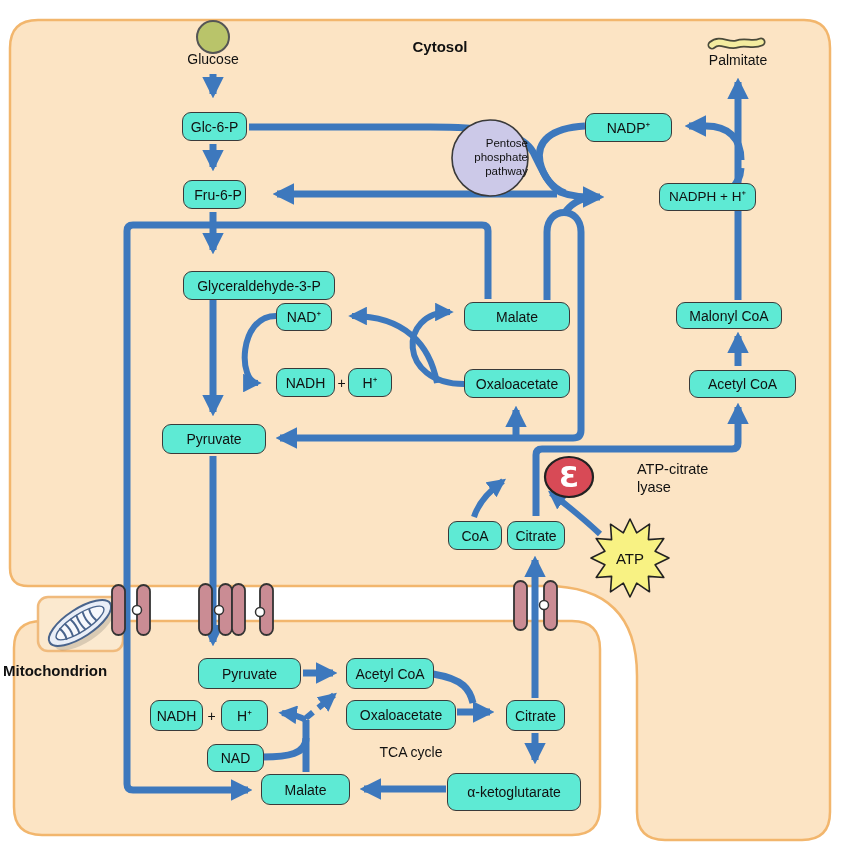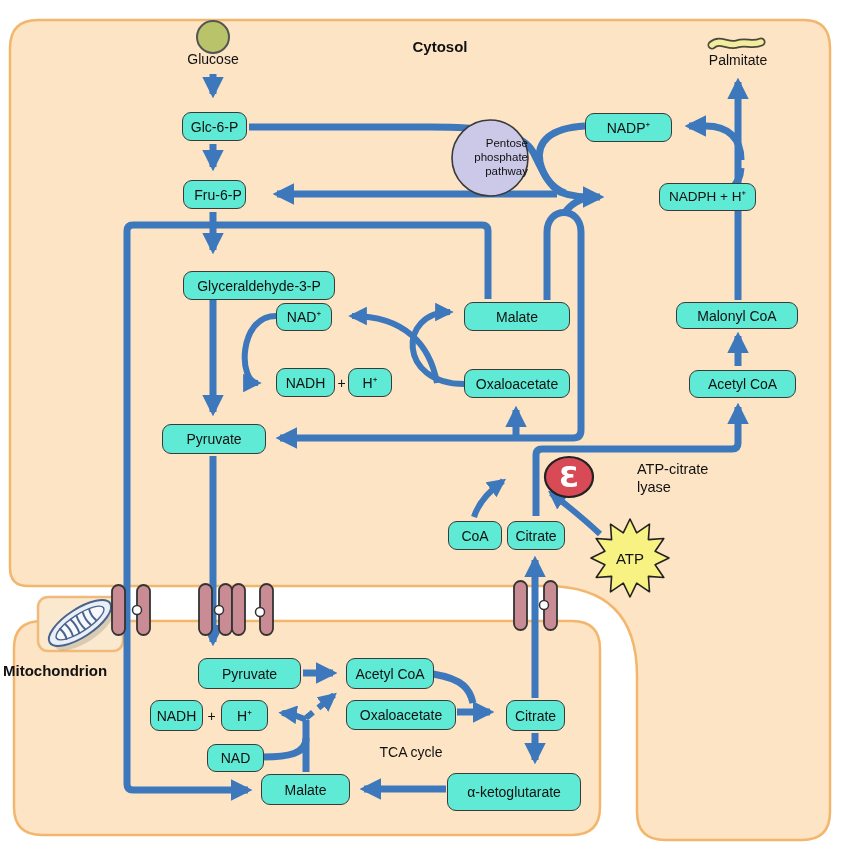--- a/index.html
+++ b/index.html
@@ -138,21 +138,21 @@
 <div class="node" style="left:276px;top:368px;width:59px;height:29px;">NADH</div>
 <div class="plain" style="left:335px;top:368px;width:13px;height:29px;">+</div>
 <div class="node" style="left:348px;top:368px;width:44px;height:29px;">H⁺</div>
 <div class="node" style="left:162px;top:424px;width:104px;height:30px;">Pyruvate</div>
 <div class="node" style="left:464px;top:302px;width:106px;height:29px;">Malate</div>
 <div class="node" style="left:464px;top:369px;width:106px;height:29px;">Oxaloacetate</div>
 <div class="node" style="left:448px;top:521px;width:54px;height:29px;">CoA</div>
 <div class="node" style="left:507px;top:521px;width:58px;height:29px;">Citrate</div>
 <div class="node" style="left:585px;top:113px;width:87px;height:29px;">NADP⁺</div>
 <div class="node small" style="left:611px;top:183px;width:97px;height:28px;">NADPH + H⁺</div>
-<div class="node" style="left:676px;top:302px;width:122px;height:27px;">Malonyl CoA</div>
+<div class="node" style="left:676px;top:302px;width:106px;height:27px;">Malonyl CoA</div>
 <div class="node" style="left:689px;top:370px;width:107px;height:28px;">Acetyl CoA</div>
 
 <div class="ppp" style="left:452px;top:126px;width:76px;height:64px;">
   <span>Pentose</span>
   <span>phosphate</span>
   <span>pathway</span>
 </div>
 
 <div class="lyase" style="left:597px;top:460px;width:95px;">
   <div>ATP-citrate</div>

